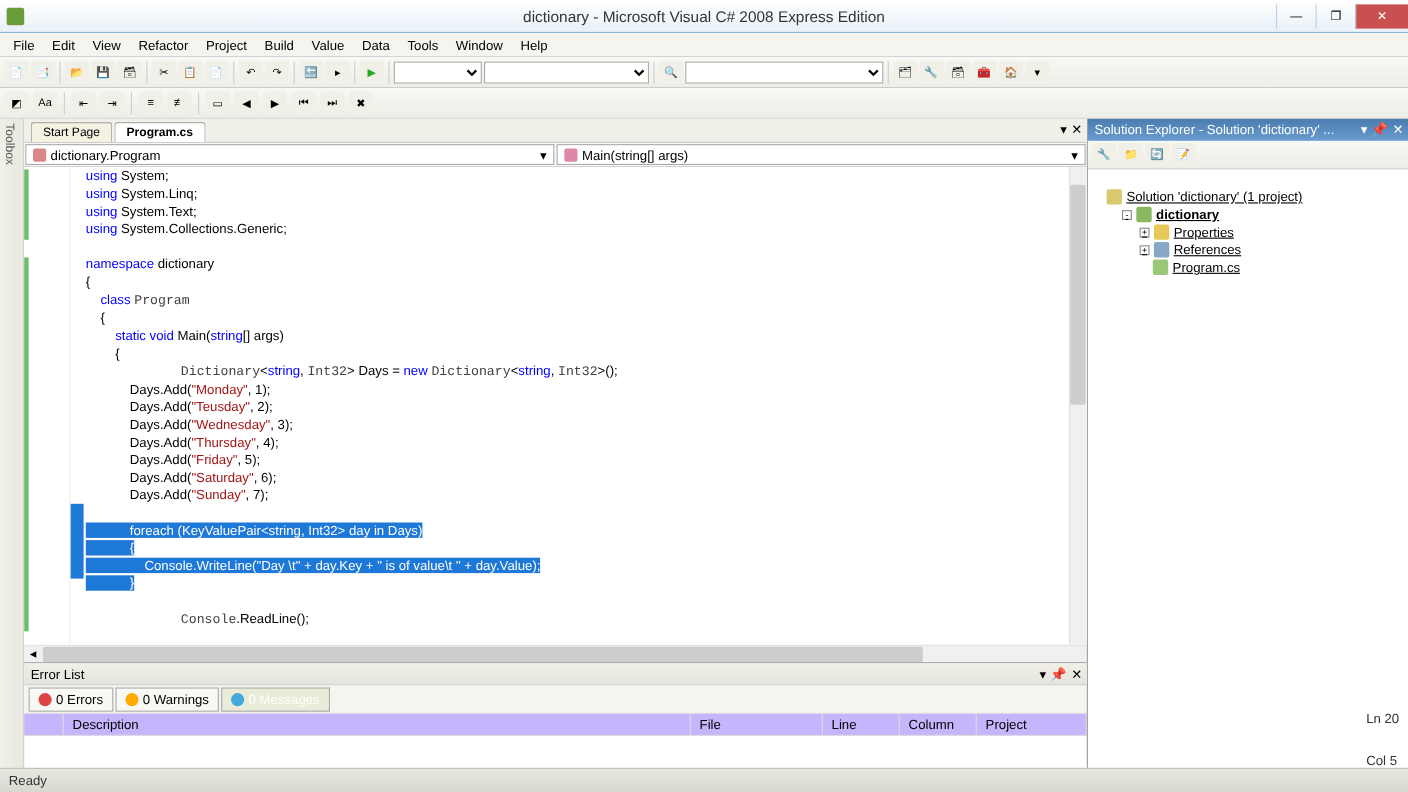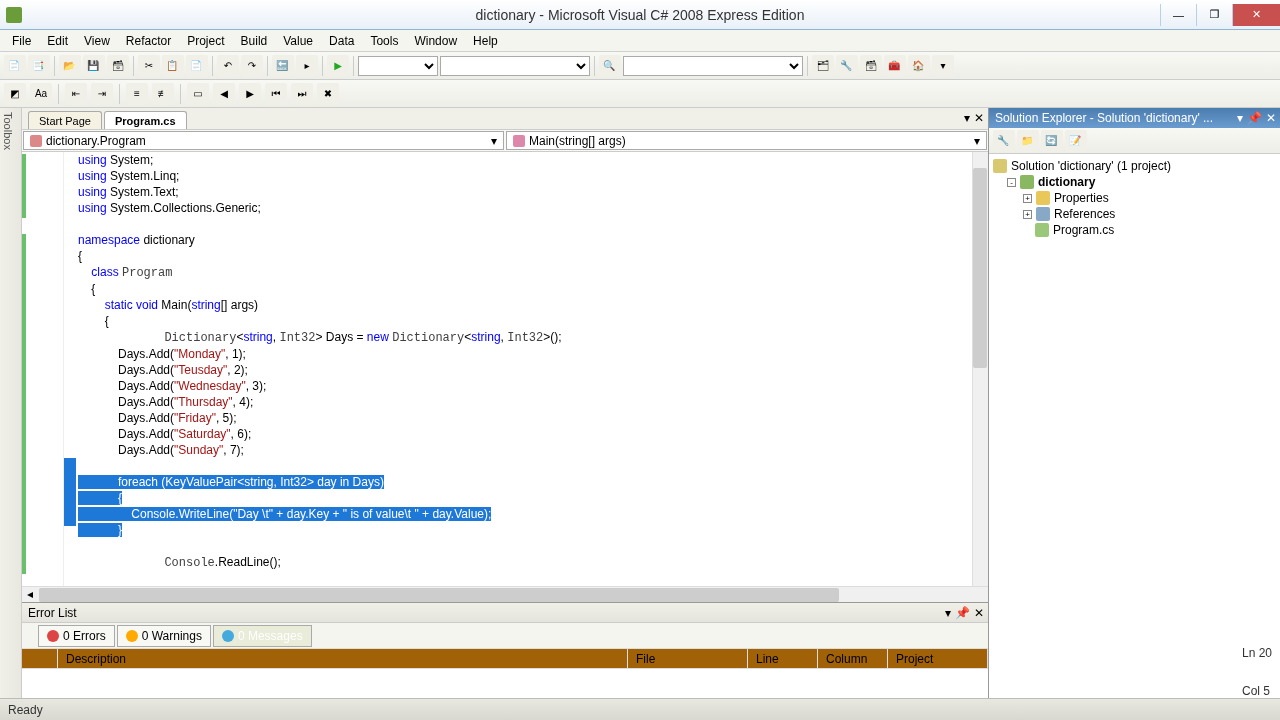--- a/index.html
+++ b/index.html
@@ -36,32 +36,32 @@
 .kw { color:#0000ff; } .str { color:#a31515; } .typ { color:#404040;font-family:Liberation Mono, monospace; }
 .sel { background:#1e78d7; color:#fff; }
 .selblock { position:absolute; left:0; top:306px; width:12px; height:68px; background:#1e78d7; }
 .vscroll { position:absolute; right:0; top:0; bottom:0; width:16px; background:#f0f0f0; border-left:1px solid #ddd; }
 .vthumb { position:absolute; right:1px; top:16px; width:14px; height:200px; background:#cdcdcd; border-radius:2px; }
 .hscroll { height:16px; background:#f0f0f0; border-top:1px solid #ddd; display:flex; }
 .hthumb { width:800px; height:14px; background:#cdcdcd; margin:1px; border-radius:2px; }
 .errlist { height:96px; border-top:1px solid #999; display:flex; flex-direction:column; }
 .errhdr { height:20px; background:linear-gradient(#f0f0e8,#e4e4dc); border-bottom:1px solid #ccc; display:flex; align-items:center; padding:0 6px; position:relative; font-size:11px; }
 .errhdr .ctrls { position:absolute; right:4px; display:flex; gap:4px; }
-.errfilters { height:26px; background:#f5f5f0; border-bottom:1px solid #ddd; display:flex; align-items:center; padding:2px 16px; gap:2px; }
+.errfilters { height:26px; background:#f5f5f0; border-bottom:1px solid #ddd; display:flex; align-items:center; padding:2px 4px; gap:2px; }
 .errfilter { border:1px solid #aaa; padding:3px 8px; background:#f8f8f4; display:flex; align-items:center; gap:4px; cursor:pointer; font-size:11px; }
 .errfilter.sel { background:#e8ecd8; }
 .erico { width:12px; height:12px; border-radius:50%; display:inline-block; }
 .erico.err { background:#d44; } .erico.warn { background:#fa0; } .erico.msg { background:#4ad; }
-.errcols { height:20px; background:#a16207; border-bottom:1px solid #ddd; display:flex; font-size:11px; }
+.errcols { height:20px; background:#c4b5fd; border-bottom:1px solid #ddd; display:flex; font-size:11px; }
 .errcol { padding:3px 8px; border-right:1px solid #ddd; }
 .right { width:292px; border-left:1px solid #999; display:flex; flex-direction:column; background:#fff; }
 .rhdr { height:20px; background:linear-gradient(#4a7cb0,#6a9cd0); color:#fff; display:flex; align-items:center; padding:0 6px; font-size:11px; position:relative; }
 .rhdr .ctrls { position:absolute; right:4px; display:flex; gap:4px; color:#fff; }
 .rtool { height:26px; background:linear-gradient(#f8f8f4,#eeeee8); border-bottom:1px solid #ccc; display:flex; align-items:center; padding:0 4px; gap:2px; }
-.tree { flex:1; padding:4px; font-size:11px; }
+.tree { flex:1; padding:17px; font-size:11px;text-decoration:underline; }
 .tnode { display:flex; align-items:center; gap:4px; padding:1px 0; cursor:pointer; }
 .tnode .exp { width:9px; height:9px; border:1px solid #888; font-size:8px; line-height:7px; text-align:center; }
 .tico { width:14px; height:14px; border-radius:2px; }
 .tico.sol { background:#d8c870; } .tico.proj { background:#8ab860; } .tico.fold { background:#e8c858; } .tico.ref { background:#88a8c8; } .tico.cs { background:#9ac878; }
 .status { height:22px; background:linear-gradient(#e8e8e0,#d8d8d0); border-top:1px solid #bbb; display:flex; align-items:center; padding:0 8px; font-size:11px; color:#333; }
 .status .r { margin-left:auto; display:flex; gap:24px;flex-direction:column; }
 </style>
 </head>
 <body>
 

